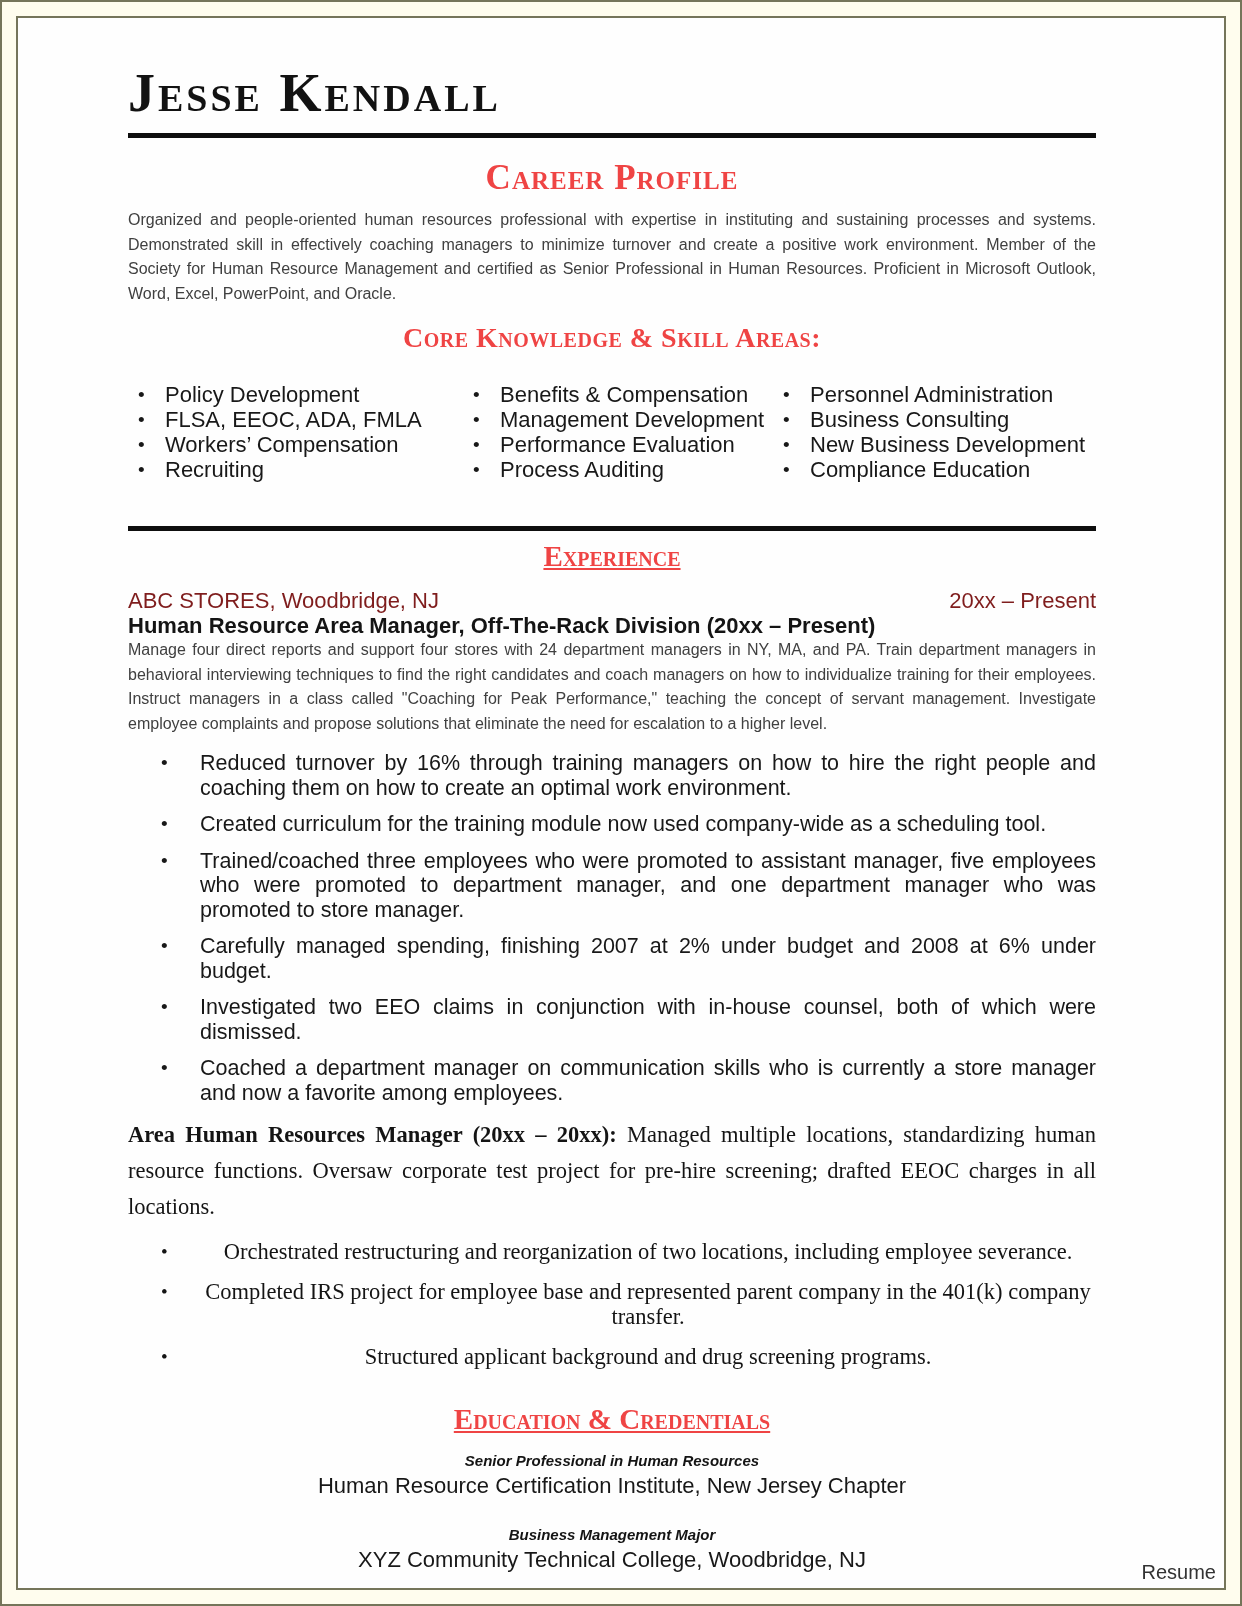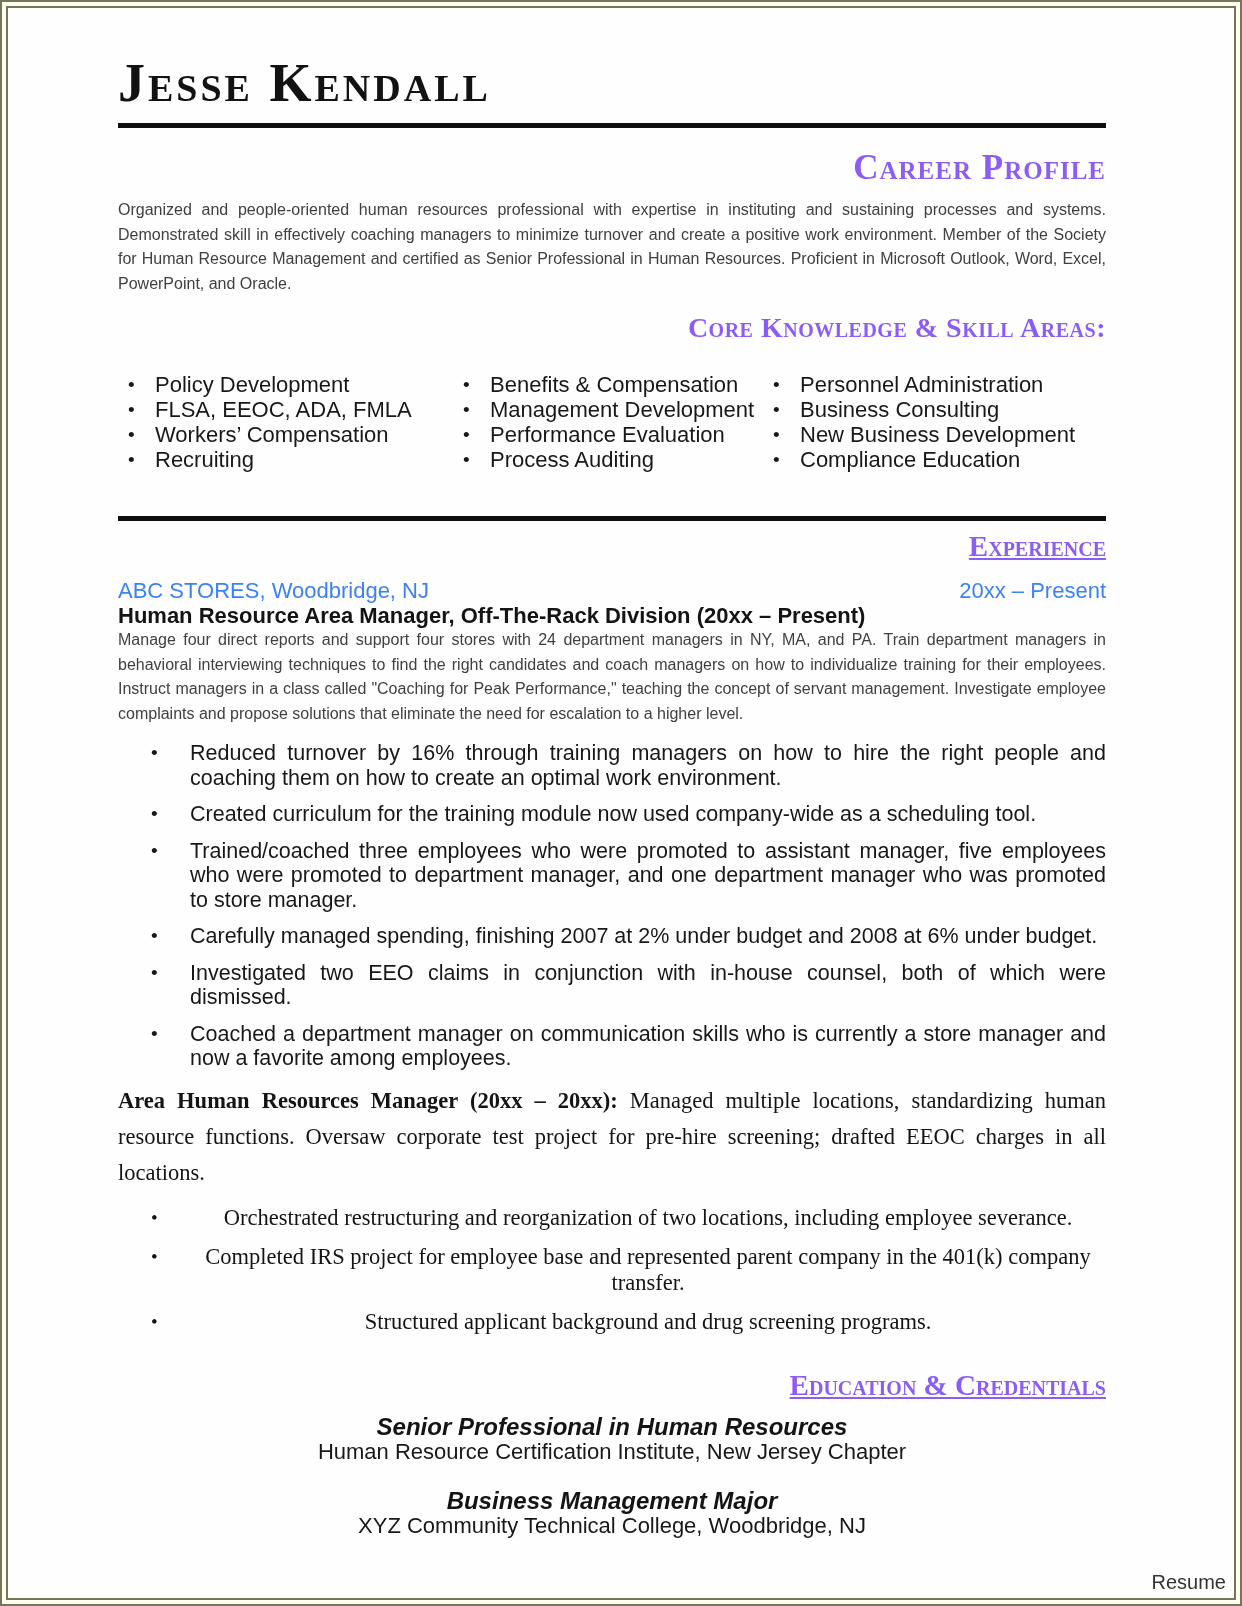--- a/index.html
+++ b/index.html
@@ -2,21 +2,21 @@
 <html><head>
 <meta charset="utf-8">
 <style>
   html,body { margin:0; padding:0; background:#ffffff; }
   .canvas {
     width:1242px; height:1606px;
     box-sizing:border-box;
     position:relative;
     background:#fffdee;
     border:2px solid #75755a;
-    padding:4px;
+    padding:14px;
   }
   .page {
     position:relative;
     width:100%; height:100%;
     box-sizing:border-box;
     border:2px solid #75755a;
     background:#fefefe;
     overflow:hidden;
     color:#161616;
   }
@@ -42,22 +42,22 @@
     color:#1b1b1b;
   }
 
   .rule { height:5px; background:#0e0e0e; margin-top:13px; }
 
   
   .sec-h {
     font-family:"Liberation Serif", serif;
     font-variant:small-caps;
     font-weight:bold;
-    text-align:right;
-    color:#8b5cf6;
+    text-align:center;
+    color:#ef4444;
   }
   .h-career { font-size:35px; letter-spacing:1px; margin:20px 0 10px 0; }
   .h-core   { font-size:28px; letter-spacing:0.5px; margin:16px 0 0 0; }
   .h-exp    { font-size:29px; margin:9px 0 0 0; text-decoration:underline; }
   .h-edu    { font-size:29px; margin:34px 0 12px 0; text-decoration:underline; }
 
   .body-sans {
     font-family:"Liberation Sans", sans-serif;
     font-size:16px;
     line-height:24.5px;
@@ -78,21 +78,21 @@
   .skill .blt { flex:none; width:27px; padding-left:10px; font-size:19px; }
 
   .rule2 { margin-top:44px; }
 
   
   .company-row {
     display:flex; justify-content:space-between;
     font-family:"Liberation Sans", sans-serif;
     font-size:22px; line-height:25px;
     margin-top:15px;
-    color:#3b82f6;
+    color:#7f1d1d;
   }
   .job-title {
     font-family:"Liberation Sans", sans-serif;
     font-weight:bold;
     font-size:22px; line-height:25px;
     color:#141414;
   }
   .job-summary { margin-top:2px; }
 
   .xlist { margin-top:15px; }
@@ -124,21 +124,21 @@
   }
   .pbullet .blt { flex:none; width:39px; margin-left:33px; font-size:19px; }
   .pbullet .txt { flex:1;text-align:center; }
 
   
   .edu-entry { text-align:center; }
   .edu-entry + .edu-entry { margin-top:24px; }
   .edu-title {
     font-family:"Liberation Sans", sans-serif;
     font-weight:bold; font-style:italic;
-    font-size:24px; line-height:25px;
+    font-size:15px; line-height:25px;
     color:#141414;
   }
   .edu-org {
     font-family:"Liberation Sans", sans-serif;
     font-size:22px; line-height:25px;
     color:#181818;
   }
 
   .footer-label {
     position:absolute;

